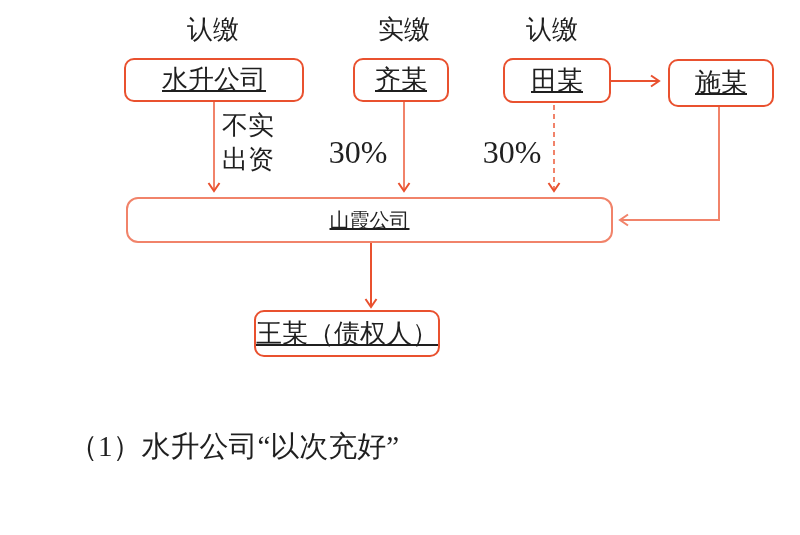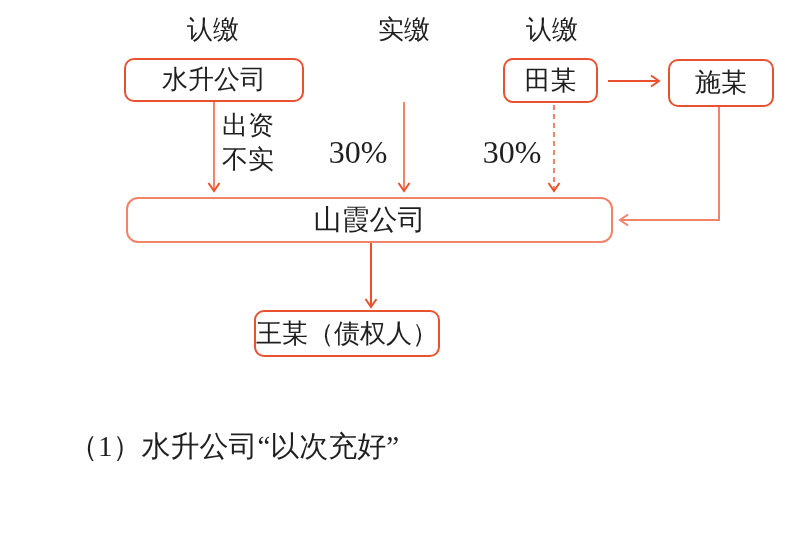--- a/index.html
+++ b/index.html
@@ -12,31 +12,31 @@
   svg.connectors{position:absolute;left:0;top:0;width:800px;height:535px;}
   .ln{stroke:var(--connector,#F1836A);stroke-width:2;fill:none;}
   .ln.red{stroke:var(--arrow,#E9512F);}
   .ln.dashed{stroke-dasharray:5 4;}
   .mark{stroke:var(--arrow,#E9512F);stroke-width:2;fill:none;}
   .mark.salmon{stroke:var(--connector,#F1836A);}
   .box{
     position:absolute;box-sizing:border-box;background:#fff;
     border:2px solid var(--box-border,#E9512F);border-radius:10px;
     display:flex;align-items:center;justify-content:center;
-    font-size:26px;line-height:1;white-space:nowrap;
+    font-size:26px;line-height:1;white-space:nowrap;text-decoration:underline;
   }
-  .box.salmon{border-color:var(--connector,#F1836A);border-radius:12px;font-size:28px;}
+  .box.salmon{border-color:var(--connector,#F1836A);border-radius:12px;font-size:20px;}
   .toplabel{position:absolute;transform:translateX(-50%);font-size:26px;line-height:1;white-space:nowrap;}
   .pct{position:absolute;transform:translate(-50%,-50%);font-size:32px;line-height:1;white-space:nowrap;}
   .two-line{position:absolute;font-size:26px;line-height:34px;white-space:nowrap;}
   .note{position:absolute;font-size:29px;line-height:1.3;white-space:nowrap;}
 
   .b-shuisheng{left:108px;top:58px;width:180px;height:44px;}
   .b-qi{left:337px;top:58px;width:96px;height:44px;}
-  .b-tian{left:487px;top:58px;width:95px;height:45px;}
+  .b-tian{left:487px;top:58px;width:108px;height:45px;}
   .b-shi{left:652px;top:59px;width:106px;height:48px;}
   .b-shanxia{left:110px;top:197px;width:487px;height:46px;}
   .b-wang{left:238px;top:310px;width:186px;height:47px;}
 
   .tl-1{left:197px;top:17px;}
   .tl-2{left:388px;top:17px;}
   .tl-3{left:536px;top:17px;}
 
   .p-40{left:148px;top:152px;}
   .p-30a{left:342px;top:152px;}
@@ -66,27 +66,28 @@
     <line class="ln red" x1="592" y1="81" x2="643" y2="81" marker-end="url(#ah-red)"></line>
     <polyline class="ln" points="703,106 703,220 604,220" marker-end="url(#ah-salmon)"></polyline>
     <line class="ln red" x1="355" y1="243" x2="355" y2="307" marker-end="url(#ah-red)"></line>
   </svg>
 
   <div class="toplabel tl-1">认缴</div>
   <div class="toplabel tl-2">实缴</div>
   <div class="toplabel tl-3">认缴</div>
 
   <div class="box b-shuisheng">水升公司</div>
+  <div class="box b-qi">齐某</div>
   <div class="box b-tian">田某</div>
   <div class="box b-shi">施某</div>
   <div class="box salmon b-shanxia">山霞公司</div>
   <div class="box b-wang">王某（债权人）</div>
 
   <div class="two-line capital-defect">
+    <div>不实</div>
     <div>出资</div>
-    <div>不实</div>
   </div>
   <div class="pct p-30a">30%</div>
   <div class="pct p-30b">30%</div>
 
   <div class="note note-1">（1）水升公司“以次充好”</div>
 
 </div>
 
 </body></html>

